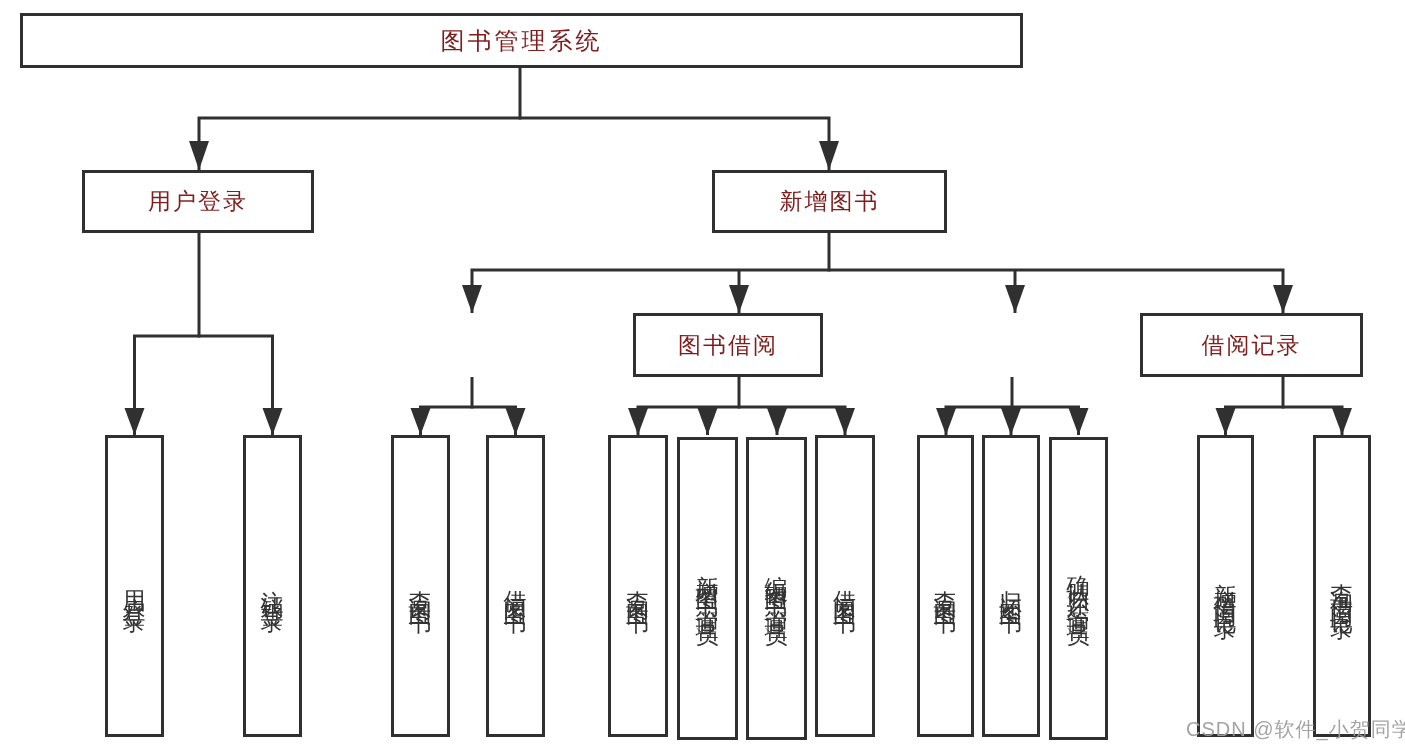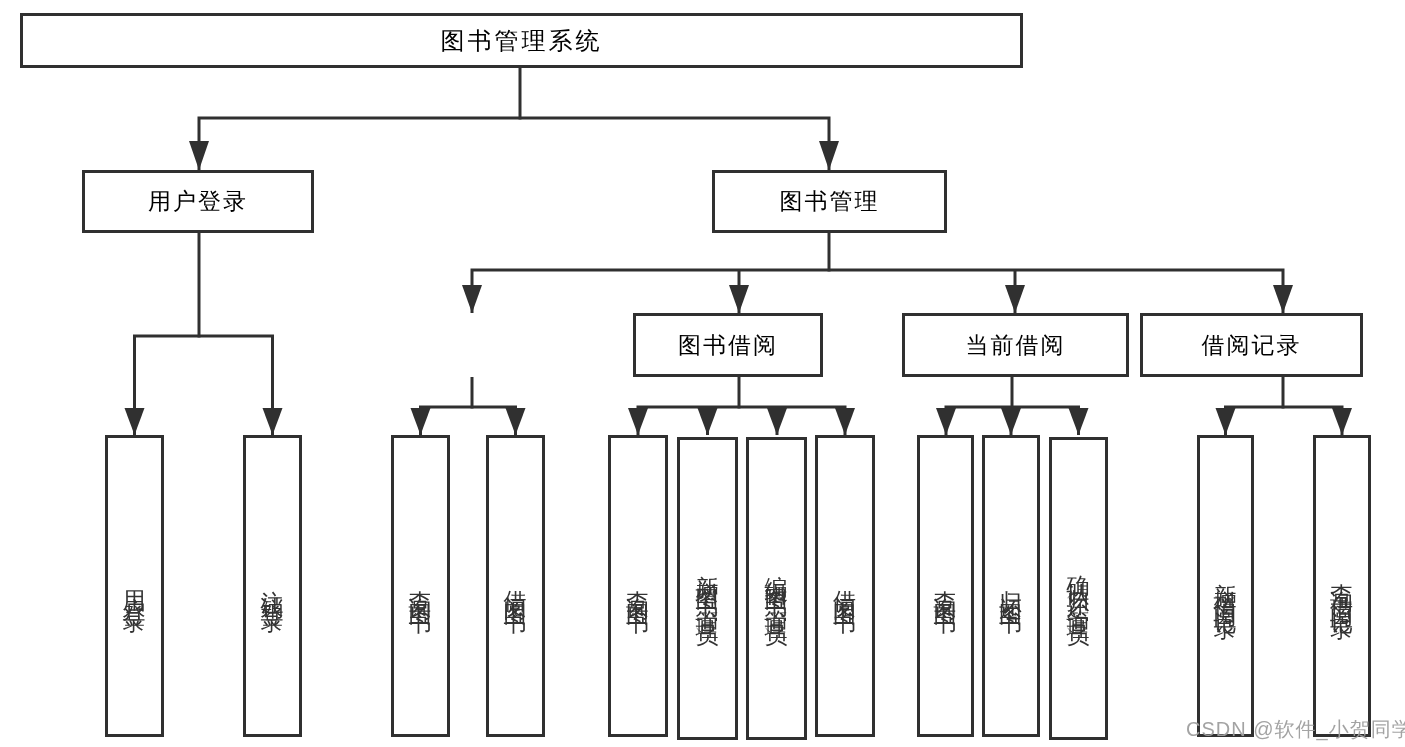--- a/index.html
+++ b/index.html
@@ -16,21 +16,21 @@
     position:absolute;
     box-sizing:border-box;
     background:#ffffff;
     border:3px solid #303030;
     display:flex;align-items:center;justify-content:center;
     z-index:2;
   }
   .hlabel{
     font-size:23px;
     letter-spacing:2px;
-    color:#000000;
+    color:#7f1d1d;
     white-space:nowrap;
   }
   .root .hlabel{font-size:24px;letter-spacing:3px;}
   .vlabel{
     writing-mode:vertical-rl;
     text-orientation:mixed;
     font-size:23px;
     line-height:1.05;
     letter-spacing:7px;
     color:#333333;
@@ -115,28 +115,25 @@
   </svg>
 
   <div class="box root" style="left:20px;top:13px;width:1003px;height:55px;">
     <span class="hlabel">图书管理系统</span>
   </div>
 
   <div class="box" style="left:82px;top:170px;width:232px;height:63px;">
     <span class="hlabel">用户登录</span>
   </div>
   <div class="box" style="left:712px;top:170px;width:235px;height:63px;">
-    <span class="hlabel">图书管理</span>
+    <span class="hlabel">新增图书</span>
   </div>
 
   <div class="box" style="left:633px;top:313px;width:190px;height:64px;">
     <span class="hlabel">图书借阅</span>
-  </div>
-  <div class="box" style="left:902px;top:313px;width:227px;height:64px;">
-    <span class="hlabel">当前借阅</span>
   </div>
   <div class="box" style="left:1140px;top:313px;width:223px;height:64px;">
     <span class="hlabel">借阅记录</span>
   </div>
 
   <div class="box" style="left:105px;top:435px;width:59px;height:302px;">
     <span class="vlabel">用户登录</span>
   </div>
   <div class="box" style="left:243px;top:435px;width:59px;height:302px;">
     <span class="vlabel">注销登录</span>

